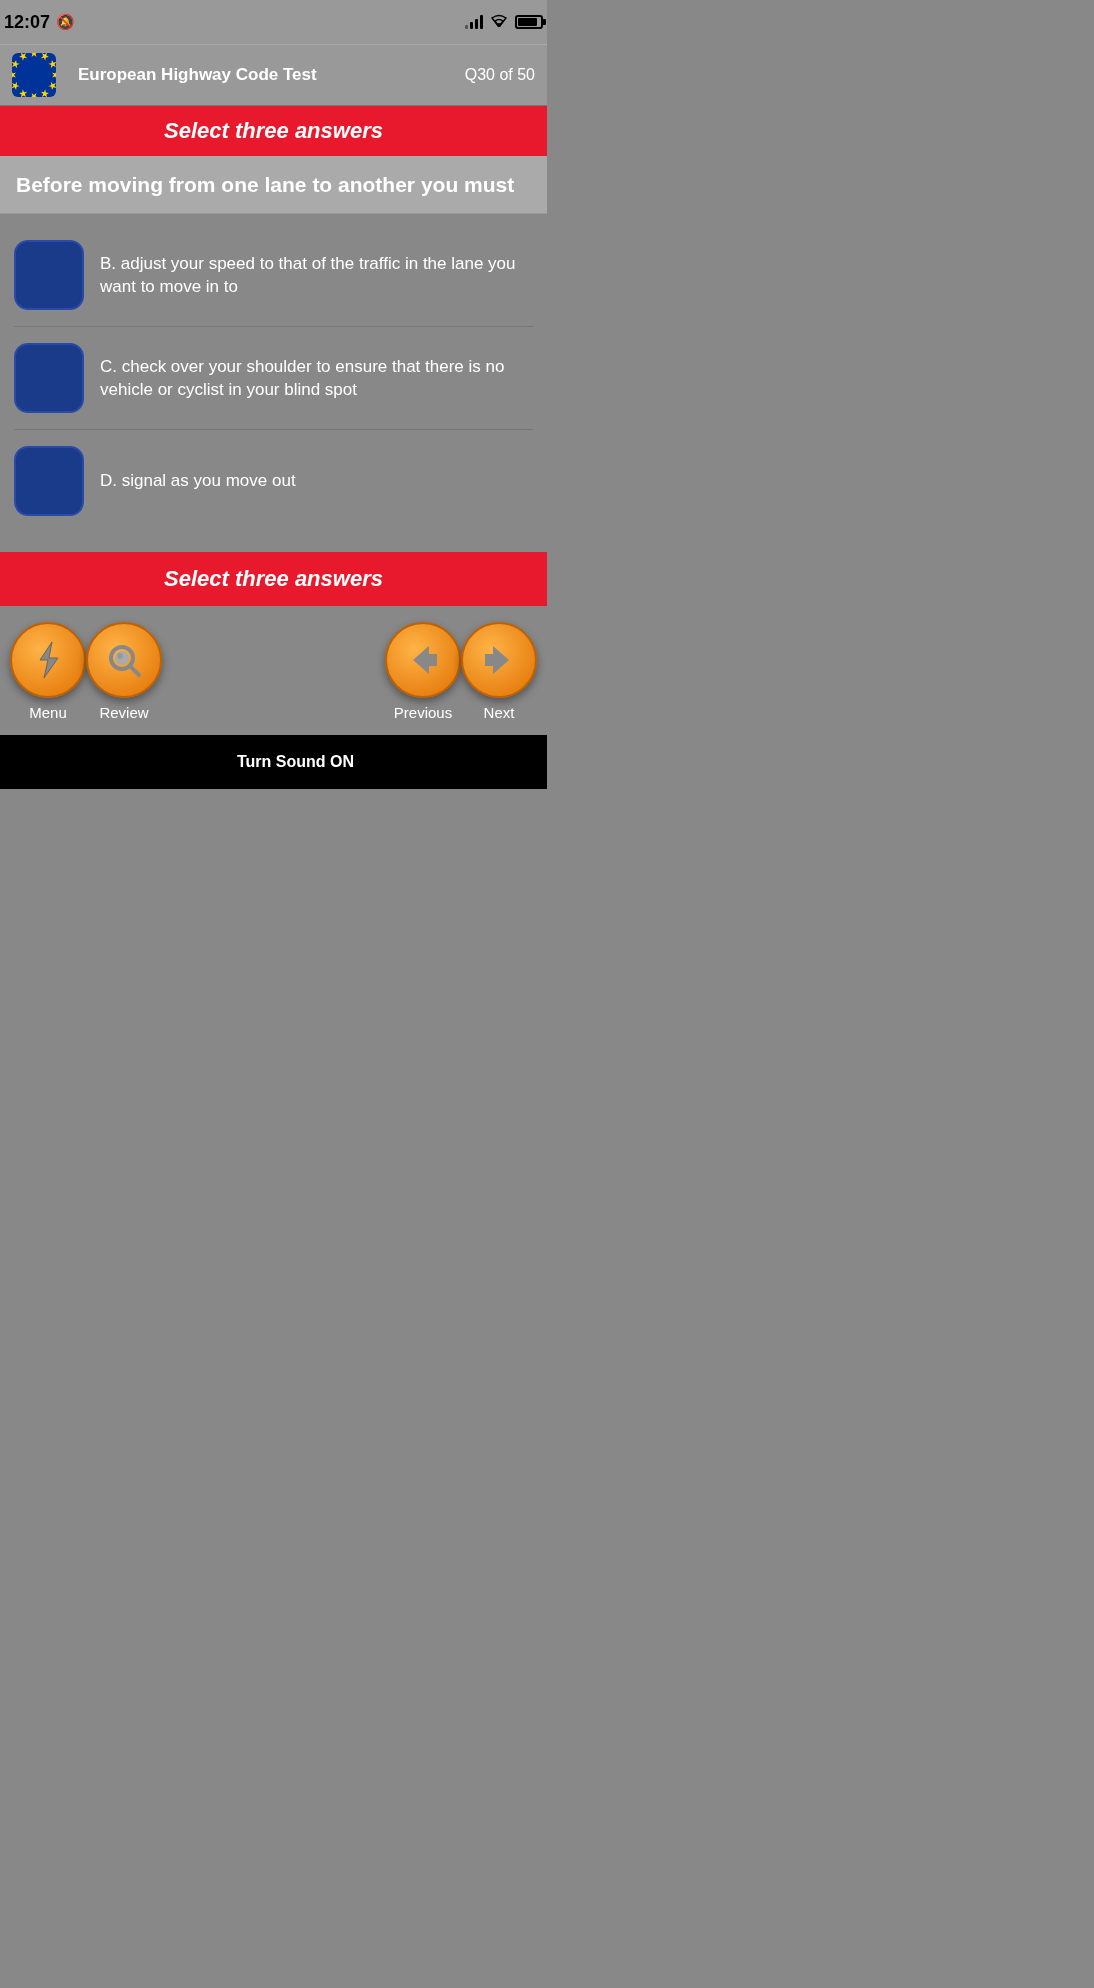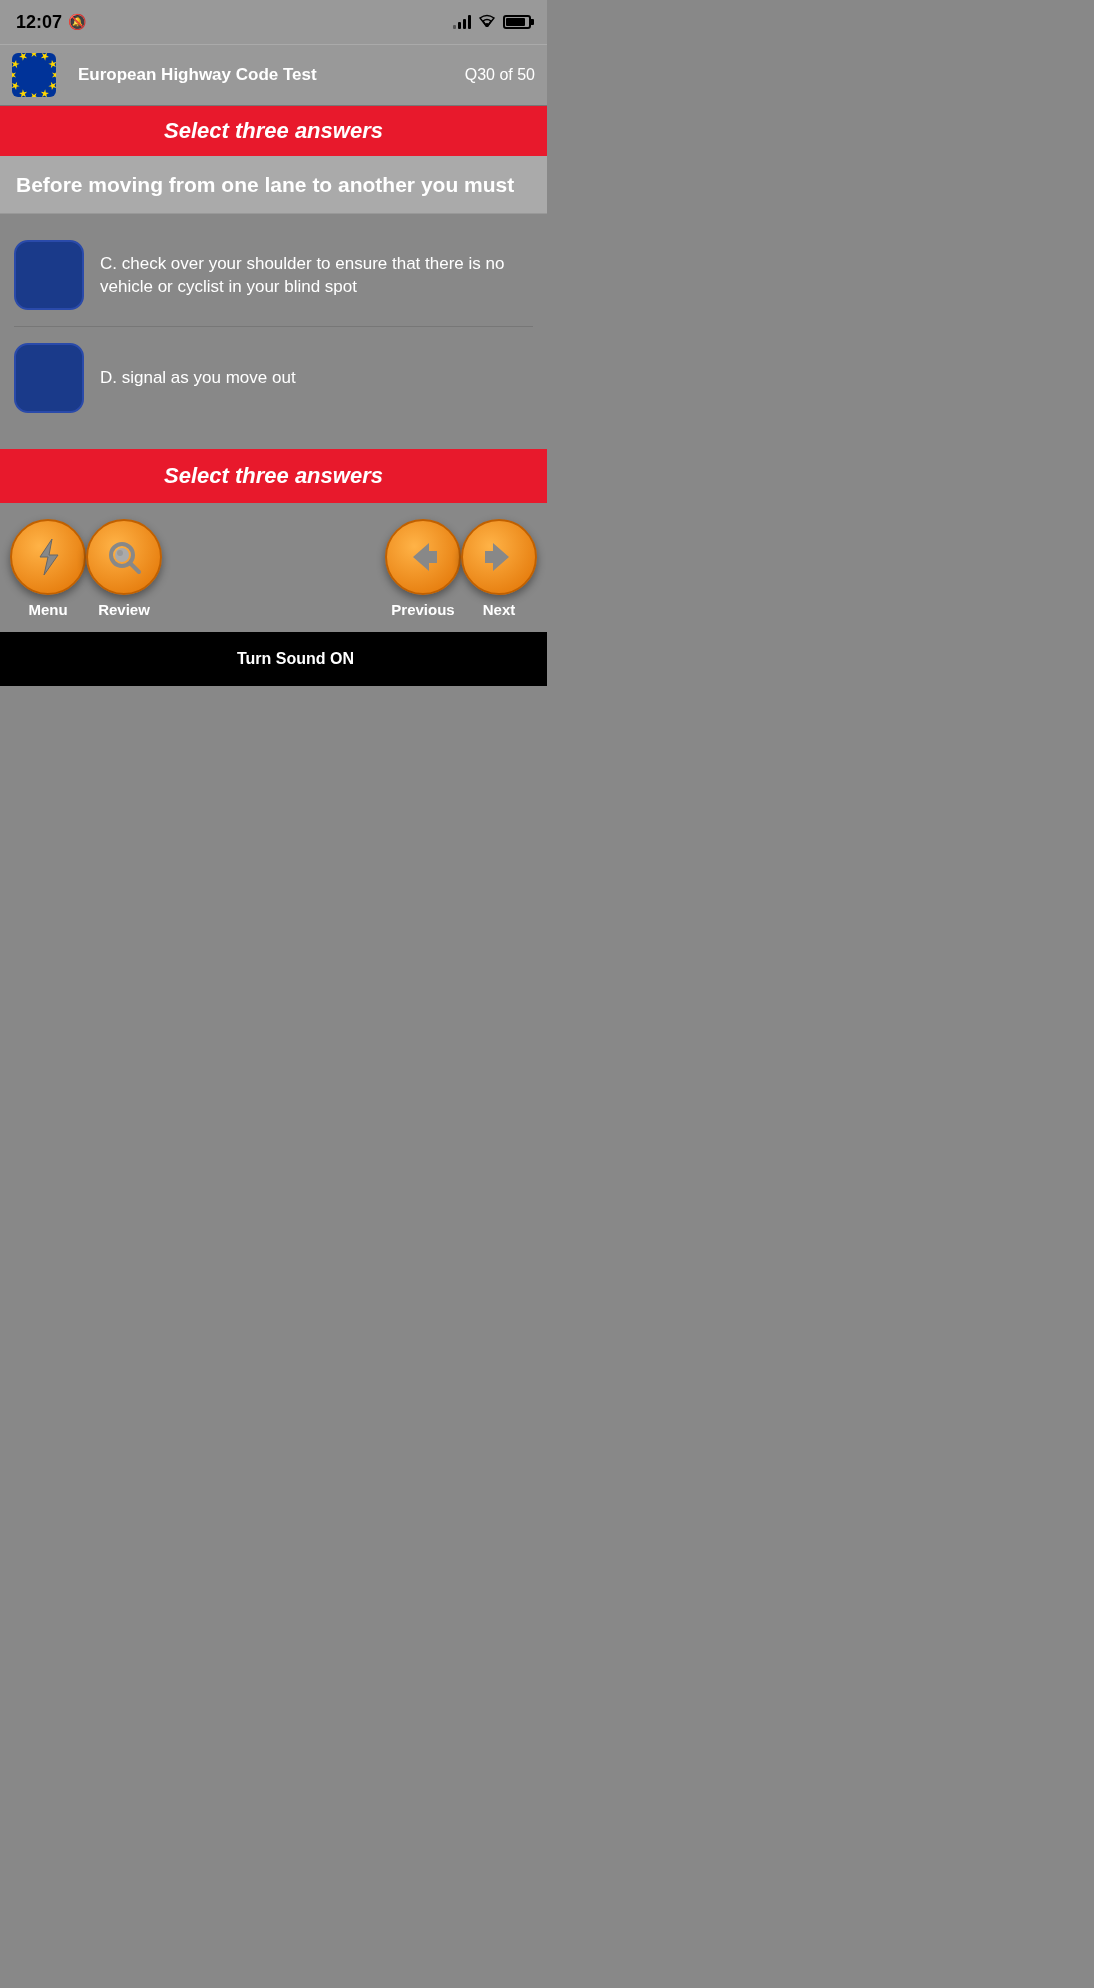--- a/index.html
+++ b/index.html
@@ -13,21 +13,21 @@
       position: relative;
       overflow-x: hidden;
     }
 
     
     .status-bar {
       background: #999;
       display: flex;
       justify-content: space-between;
       align-items: center;
-      padding: 8px 16px;
+      padding: 8px 4px;
       height: 44px;
     }
 
     .status-time {
       font-size: 18px;
       font-weight: bold;
       color: #000;
       display: flex;
       align-items: center;
       gap: 6px;
@@ -218,21 +218,21 @@
 
     .nav-circle-orange {
       background: radial-gradient(circle at 38% 35%, #ffb347, #e07000);
       border: 2px solid #c06000;
       box-shadow: 0 4px 8px rgba(0,0,0,0.4);
     }
 
     .nav-label {
       color: white;
       font-size: 15px;
-      font-weight: bold;
+      font-weight: normal;
     }
 
     
     .sound-bar {
       background: #000;
       padding: 18px;
       text-align: center;
       margin-top: 4px;
     }
 
@@ -307,20 +307,24 @@
   <span class="select-banner-text">Select three answers</span>
 </div>
 
 <div class="question-box">
   <span class="question-text">Before moving from one lane to another you must</span>
 </div>
 
 <div class="answers-container">
   <div class="answer-item">
     <div class="answer-checkbox"></div>
+    <span class="answer-text">B. adjust your speed to that of the traffic in the lane you want to move in to</span>
+  </div>
+  <div class="answer-item">
+    <div class="answer-checkbox"></div>
     <span class="answer-text">C. check over your shoulder to ensure that there is no vehicle or cyclist in your blind spot</span>
   </div>
   <div class="answer-item">
     <div class="answer-checkbox"></div>
     <span class="answer-text">D. signal as you move out</span>
   </div>
 </div>
 
 <div class="bottom-select-banner">
   <span class="select-banner-text">Select three answers</span>

